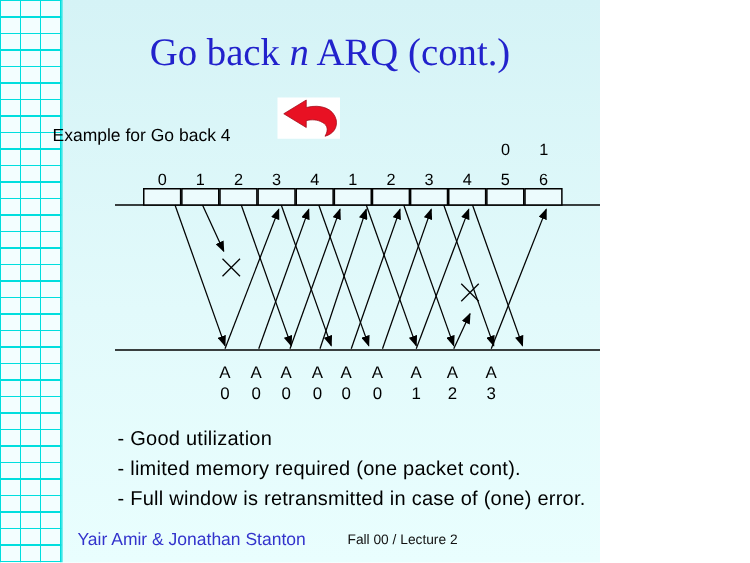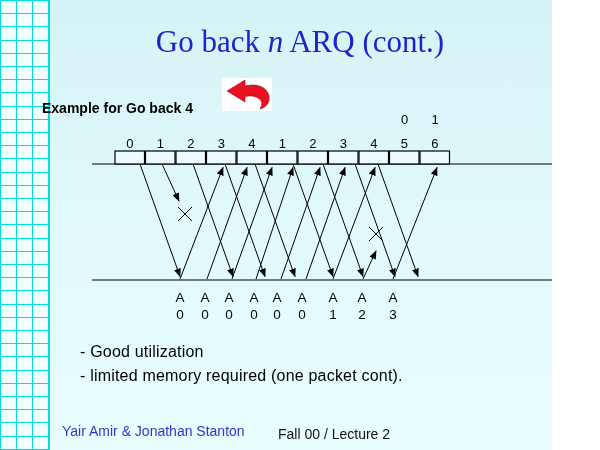--- a/index.html
+++ b/index.html
@@ -1,17 +1,17 @@
 <!DOCTYPE html>
 <html><head>
 <meta charset="utf-8">
 <style>
   html,body{margin:0;padding:0;}
   .slide{
-    position:relative; width:552px; height:450px; overflow:hidden;
+    position:relative; width:480px; height:450px; overflow:hidden;
     background:linear-gradient(to bottom, #d5f3f6 0%, #e2fafb 55%, #e9fefe 100%);
     font-family:"Liberation Sans", sans-serif;
   }
   .grid-band{
     position:absolute; left:0; top:0; width:49px; height:450px;
     background-color:#f3feff;
     background-image:
       repeating-linear-gradient(to right, #00dede 0, #00dede 1px, transparent 1px, transparent 16px),
       repeating-linear-gradient(to bottom, #00dede 0, #00dede 1px, transparent 1px, transparent 13.2px);
     border-right:1px solid #00dede;
@@ -23,34 +23,34 @@
     white-space:nowrap;
   }
   .title .it{font-style:italic;}
   .back-btn{
     position:absolute; left:222px; top:78px; width:50px; height:33px;
     background:#ffffff; border:none; padding:0; cursor:pointer;
   }
   .back-btn svg{display:block; width:50px; height:33px;}
   .example{
     position:absolute; left:42px; top:100px;
-    font-size:14px; color:#000;font-weight:bold;
+    font-size:14px; color:#000;
   }
   .diagram{position:absolute; left:0; top:0;}
   .bullets{
-    position:absolute; left:80px; top:340px;
+    position:absolute; left:94px; top:340px;
     font-size:16px; line-height:24px; color:#000; letter-spacing:0.2px;
   }
   .f-authors{
     position:absolute; left:62px; top:423px;
     font-size:14px; color:#3333cc; white-space:nowrap;
   }
   .f-course{
     position:absolute; left:278px; top:426px;
-    font-size:14px; color:#111; white-space:nowrap;
+    font-size:11px; color:#111; white-space:nowrap;
   }
   .f-page{
     position:absolute; left:566px; top:426px;
     font-size:12px; color:#333399;margin-top:23px;
   }
 </style>
 </head>
 <body>
 
 <div class="slide">
@@ -138,19 +138,20 @@
       <text x="333" y="319" text-anchor="middle" font-size="13.5" fill="#000">1</text>
       <text x="362" y="302" text-anchor="middle" font-size="13.5" fill="#000">A</text>
       <text x="362" y="319" text-anchor="middle" font-size="13.5" fill="#000">2</text>
       <text x="393" y="302" text-anchor="middle" font-size="13.5" fill="#000">A</text>
       <text x="393" y="319" text-anchor="middle" font-size="13.5" fill="#000">3</text>
     </svg>
 
   <div class="bullets">
     <div>- Good utilization</div>
     <div>- limited memory required (one packet cont).</div>
+    <div>- Full window is retransmitted in case of (one) error.</div>
   </div>
 
   <div class="f-authors">Yair Amir &amp; Jonathan Stanton</div>
   <div class="f-course">Fall 00 / Lecture 2</div>
   <div class="f-page">16</div>
 
 </div>
 
 </body></html>

